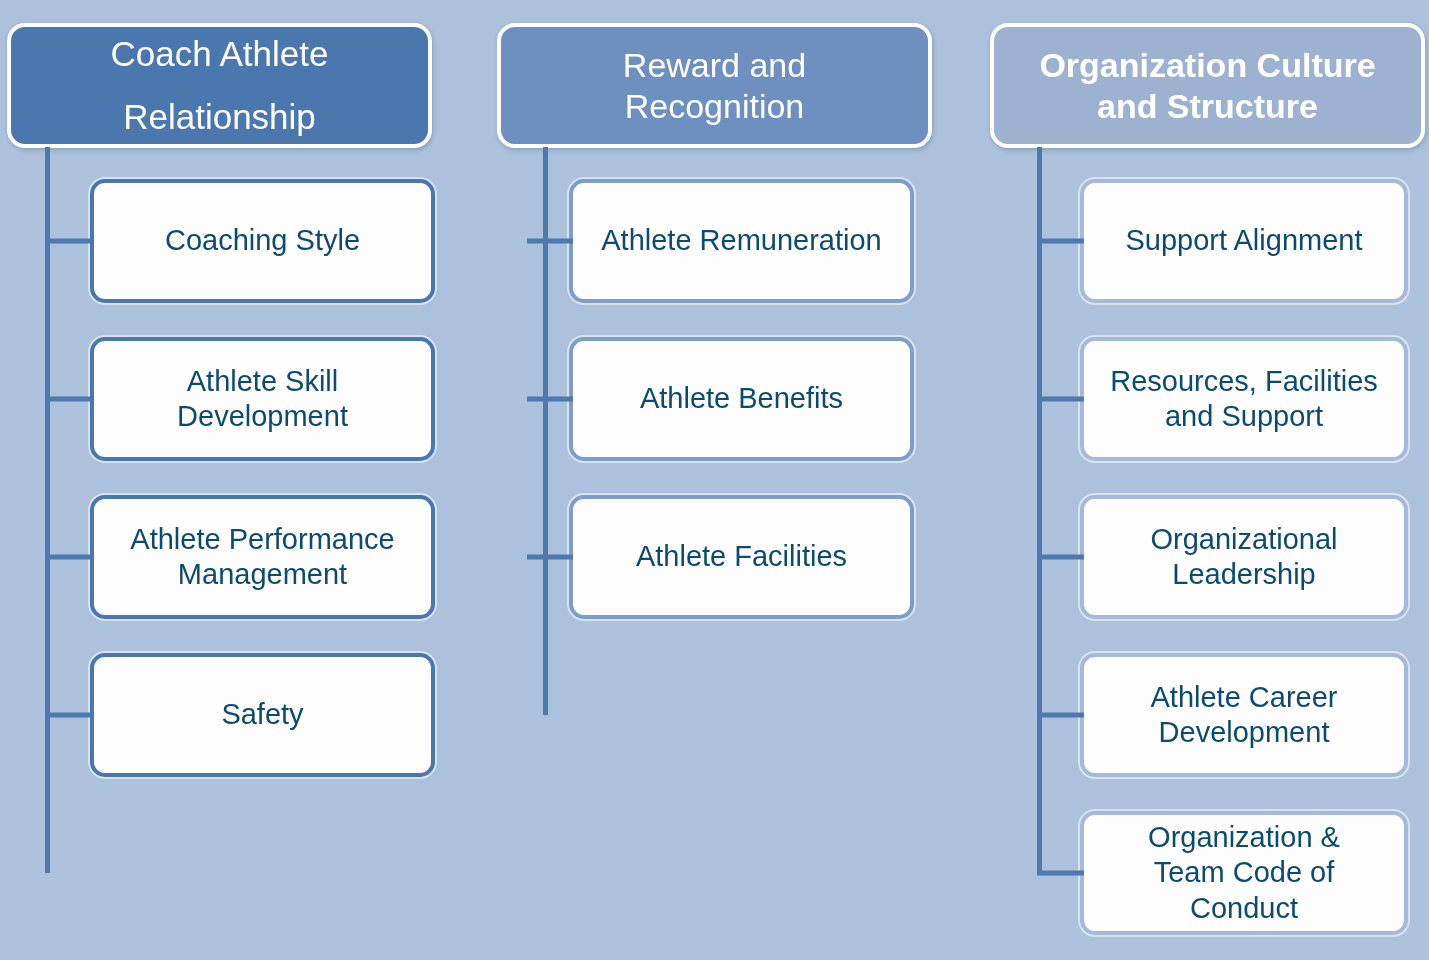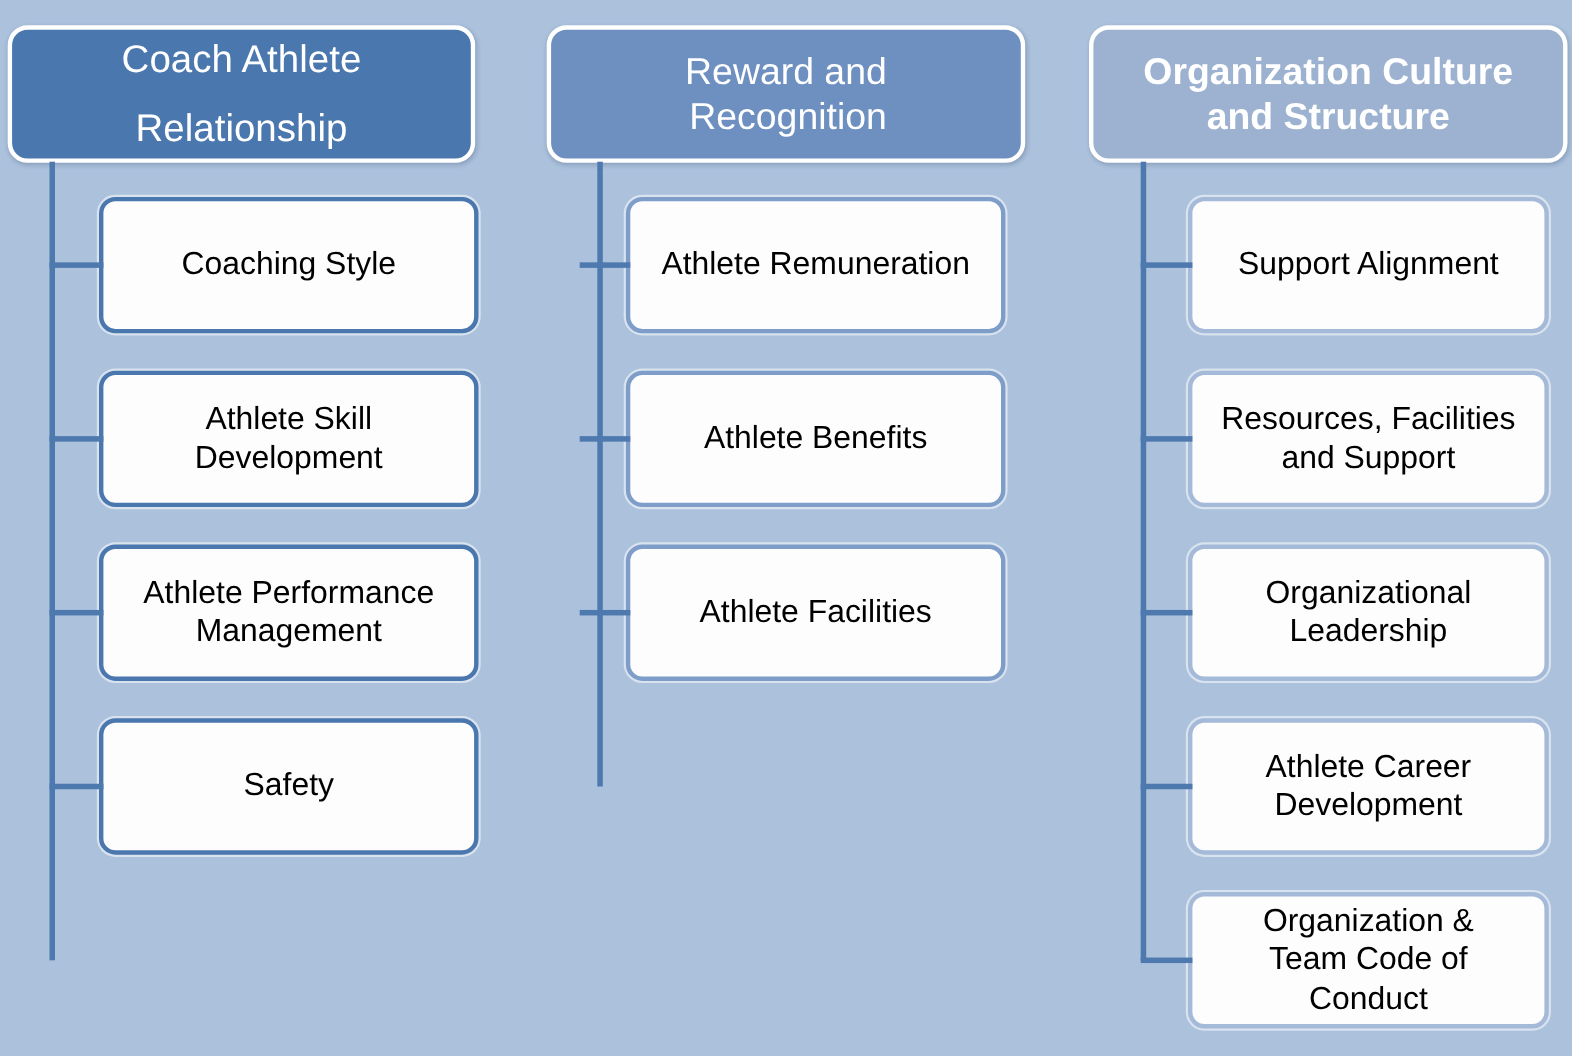--- a/index.html
+++ b/index.html
@@ -22,21 +22,21 @@
     border-radius: 18px;
     display: flex; align-items: center; justify-content: center;
     text-align: center;
     color: #ffffff;
     font-size: 34px;
     line-height: 1.18;
     white-space: pre-line;
     box-shadow: 1px 2px 4px rgba(40, 60, 90, 0.25);
   }
   .c0 .header { background: #4a77ae; line-height: 1.78; font-size: 35px; }
-  .c1 .header { background: #6e90c1; text-align: right; }
+  .c1 .header { background: #6e90c1; }
   .c2 .header { background: #9db2d1; font-weight: bold; }
 
   .vline {
     position: absolute;
     width: 5px;
     top: 124px;
     background: var(--conn);
   }
   .c0 .vline { left: 38px; height: 726px; }
   .c1 .vline { left: 46px; height: 568px; }
@@ -49,21 +49,21 @@
 
   .child {
     box-sizing: border-box;
     position: relative;
     height: 124px;
     margin-bottom: 34px;
     background: #fdfdfe;
     border-radius: 15px;
     display: flex; align-items: center; justify-content: center;
     text-align: center;
-    color: #000000;
+    color: #0c4a6e;
     font-size: 29px;
     line-height: 1.22;
     white-space: pre-line;
     padding: 4px 10px;
     box-shadow: 0 0 0 2px rgba(255, 255, 255, 0.55);
   }
   .c0 .child { border: 4px solid #4a77ae; }
   .c1 .child { border: 4px solid #7e9dc9; }
   .c2 .child { border: 4px solid #a4bad8; }
 

